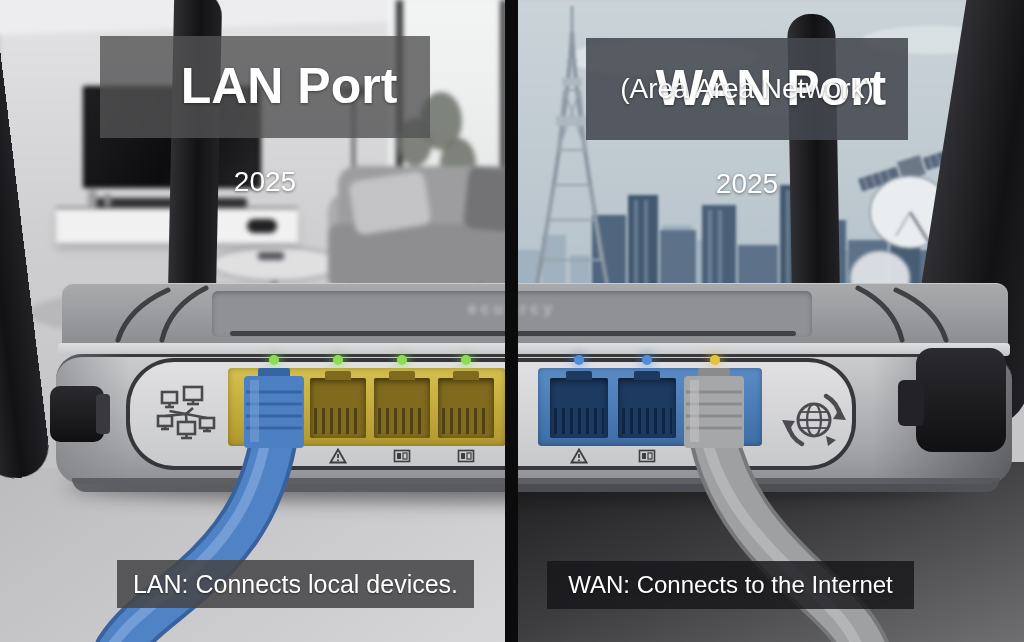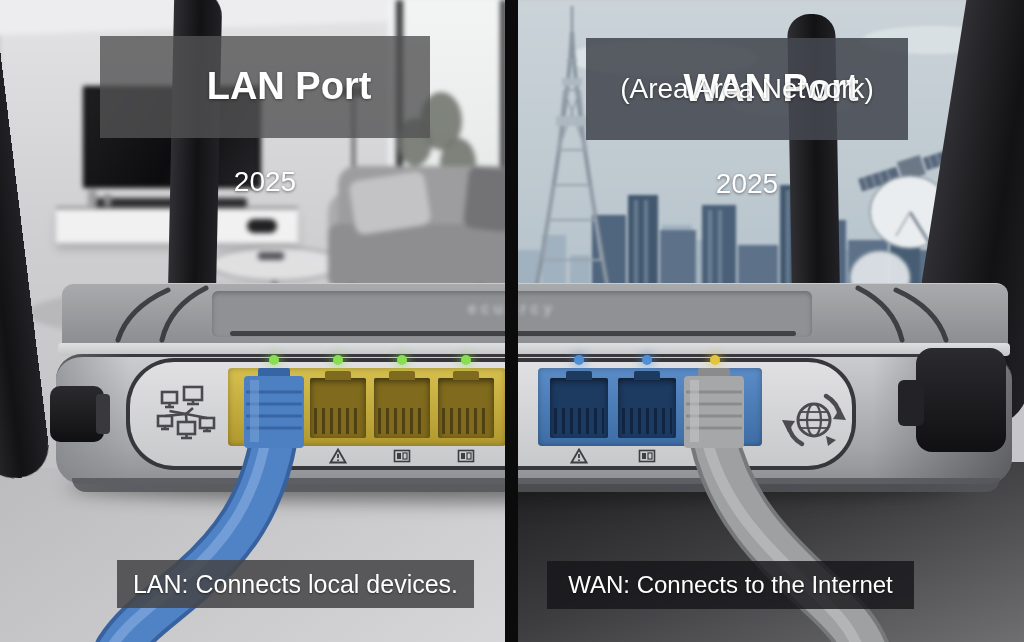--- a/index.html
+++ b/index.html
@@ -94,21 +94,21 @@
   #wan-icon{left:774px;top:378px;}
 
   .vents{left:0;top:0;width:1024px;height:642px;}
   .cables{left:0;top:0;width:1024px;height:642px;z-index:6;pointer-events:none;}
 
   
   .overlay-box{display:flex;flex-direction:column;align-items:center;justify-content:center;
                color:#fff;z-index:7;text-shadow:0 1px 3px rgba(0,0,0,.45);}
   #lan-title-box{left:100px;top:36px;width:330px;height:102px;background:rgba(82,82,84,.80);}
   #wan-title-box{left:586px;top:38px;width:322px;height:102px;background:rgba(68,72,80,.88);}
-  .t-title{position:static;font-size:38px;font-weight:bold;line-height:1.15;margin-left:48px;}
+  .t-title{position:static;font-size:50px;font-weight:bold;line-height:1.15;margin-left:48px;}
   .t-sub{position:static;font-size:28px;line-height:1.2;}
   .year{z-index:7;color:#fff;font-size:28px;text-align:center;text-shadow:0 1px 3px rgba(0,0,0,.5);margin-top:24px;}
   #lan-year{left:100px;top:142px;width:330px;}
   #wan-year{left:586px;top:144px;width:322px;}
   .caption{display:flex;align-items:center;justify-content:center;color:#fff;font-size:25px;
            white-space:nowrap;z-index:7;text-shadow:0 1px 2px rgba(0,0,0,.5);}
   #lan-caption{left:117px;top:560px;width:357px;height:48px;background:rgba(70,70,72,.87);}
   #wan-caption{left:547px;top:561px;width:367px;height:48px;background:rgba(21,21,25,.80);font-size:24px;}
 
   .divider{left:505px;top:0;width:13px;height:642px;z-index:8;}

